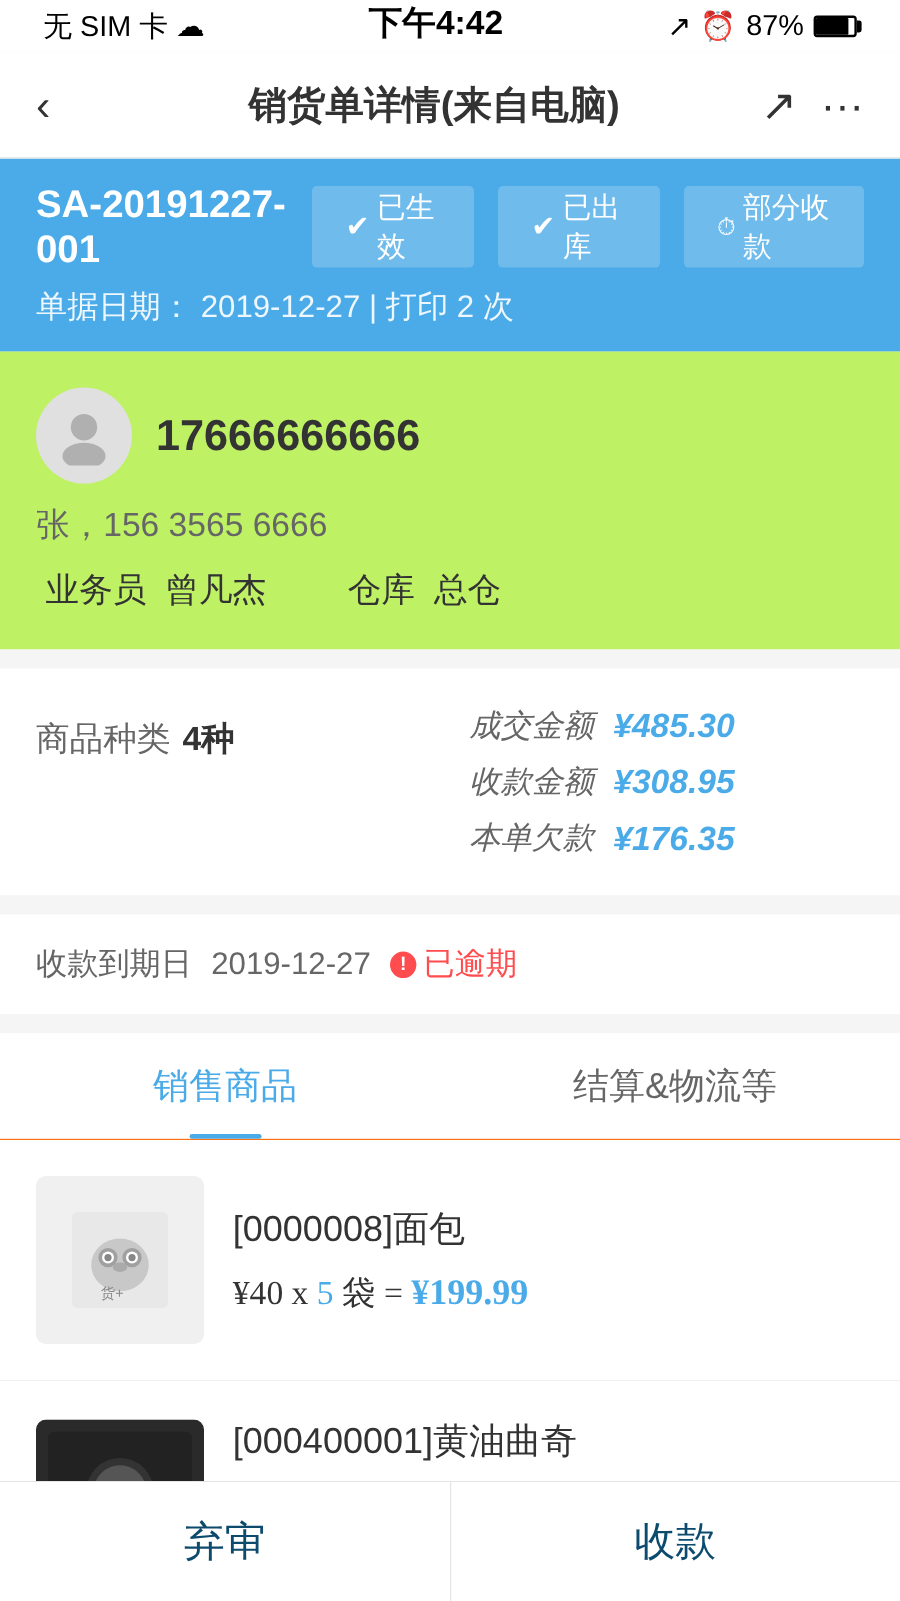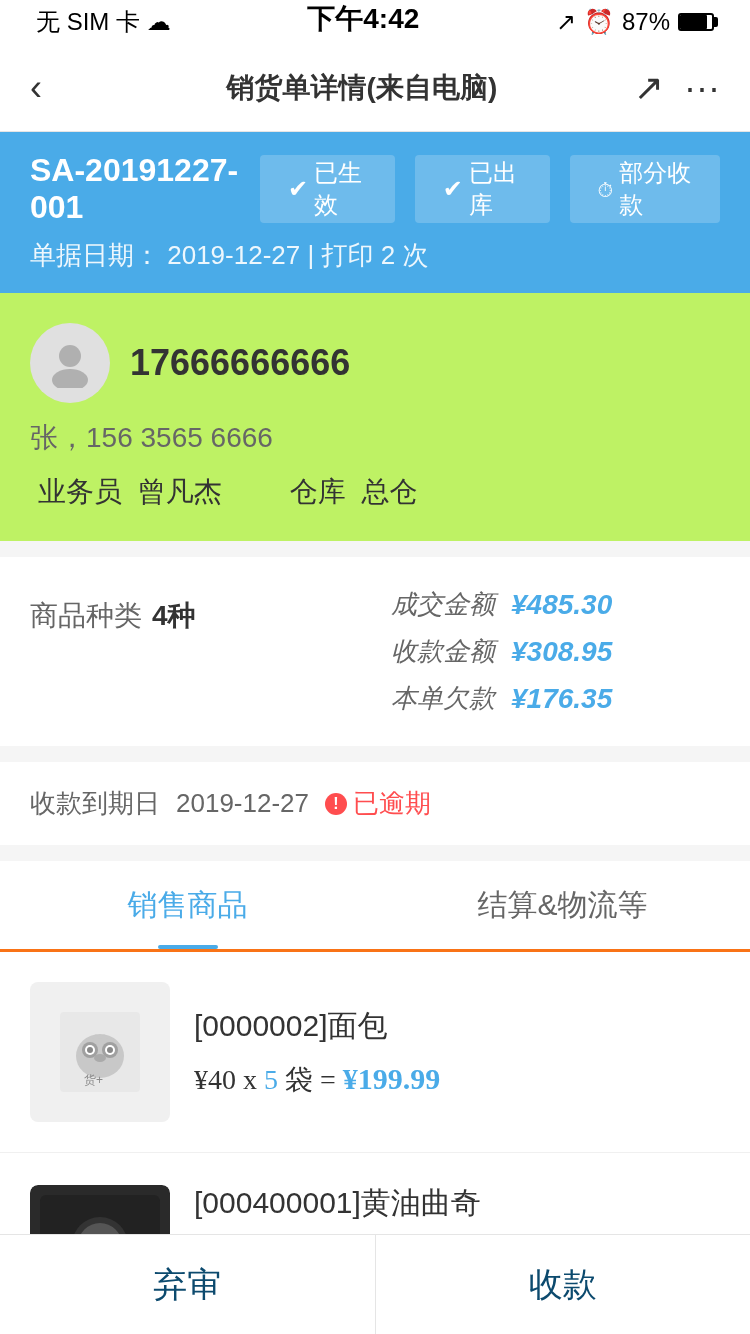--- a/index.html
+++ b/index.html
@@ -39,21 +39,21 @@
     }
     .nav-back {
       font-size: 36px;
       color: #333;
       cursor: pointer;
       width: 60px;
     }
     .nav-title {
       flex: 1;
       text-align: center;
-      font-size: 28px;
+      font-size: 32px;
       font-weight: 600;
       color: #333;
     }
     .nav-actions {
       display: flex;
       align-items: center;
       gap: 20px;
     }
     .nav-icon {
       font-size: 36px;
@@ -198,21 +198,21 @@
       align-items: center;
       justify-content: center;
       font-size: 16px;
       font-weight: 700;
     }
 
     
     .tabs-container {
       background: #fff;
       display: flex;
-      border-bottom: 3px solid #f97316;
+      border-bottom: 1px solid #f97316;
       margin-bottom: 0;
     }
     .tab {
       flex: 1;
       height: 88px;
       display: flex;
       align-items: center;
       justify-content: center;
       font-size: 30px;
       cursor: pointer;
@@ -448,21 +448,21 @@
         <circle cx="30" cy="38" r="3" fill="#888"></circle>
         <circle cx="50" cy="38" r="3" fill="#888"></circle>
         <ellipse cx="40" cy="46" rx="6" ry="4" fill="#aaa"></ellipse>
         <path d="M32 28 L36 22 L40 28" fill="#c8c8c8"></path>
         <path d="M48 28 L44 22 L40 28" fill="#c8c8c8"></path>
         <text x="24" y="72" font-size="12" fill="#888" font-family="sans-serif">货+</text>
       </svg>
     </div>
     <div class="product-info">
       <div class="product-name">
-        <span>[0000002]</span><span>面包</span>
+        <span>[0000008]</span><span>面包</span>
       </div>
       <div class="product-price">
         <span>¥40</span>
         <span> x </span>
         <span class="highlight">5</span>
         <span>袋</span>
         <span> = </span>
         <span class="total">¥199.99</span>
       </div>
     </div>

